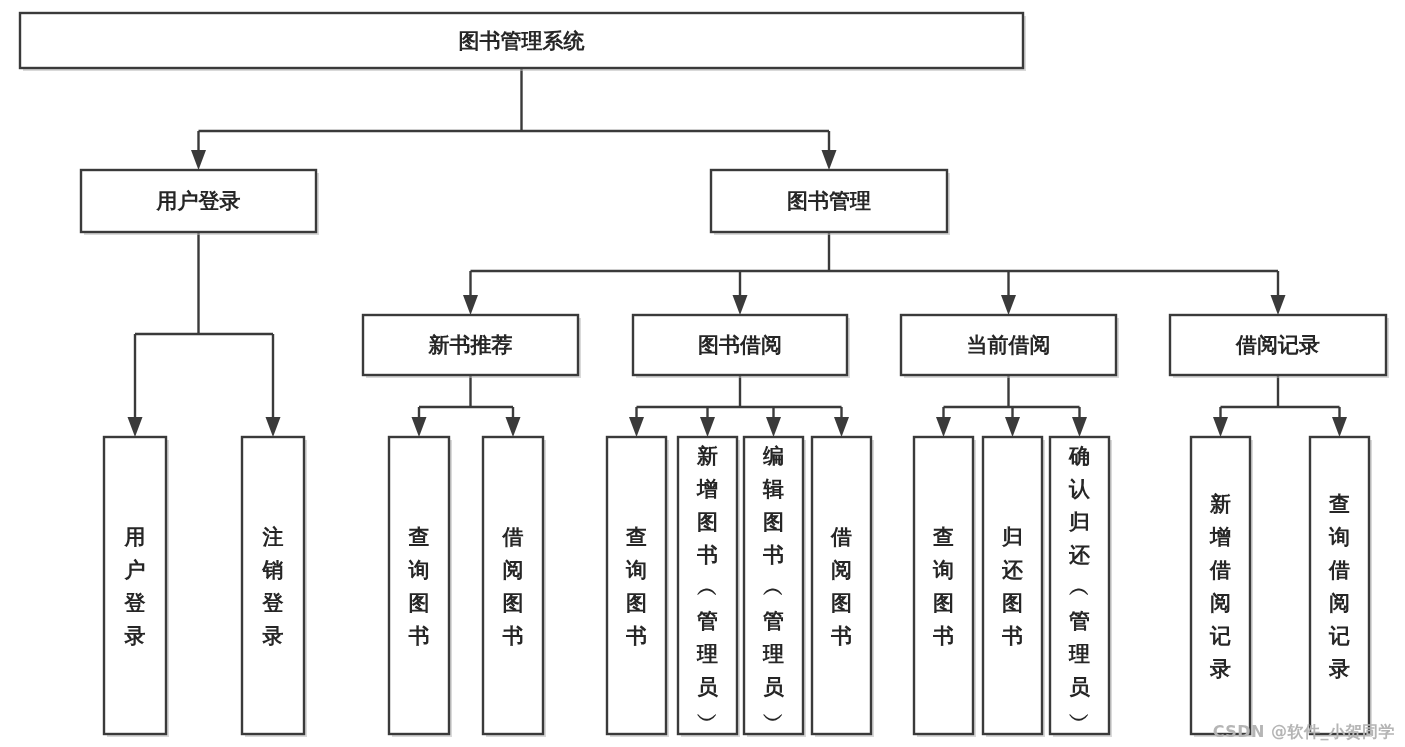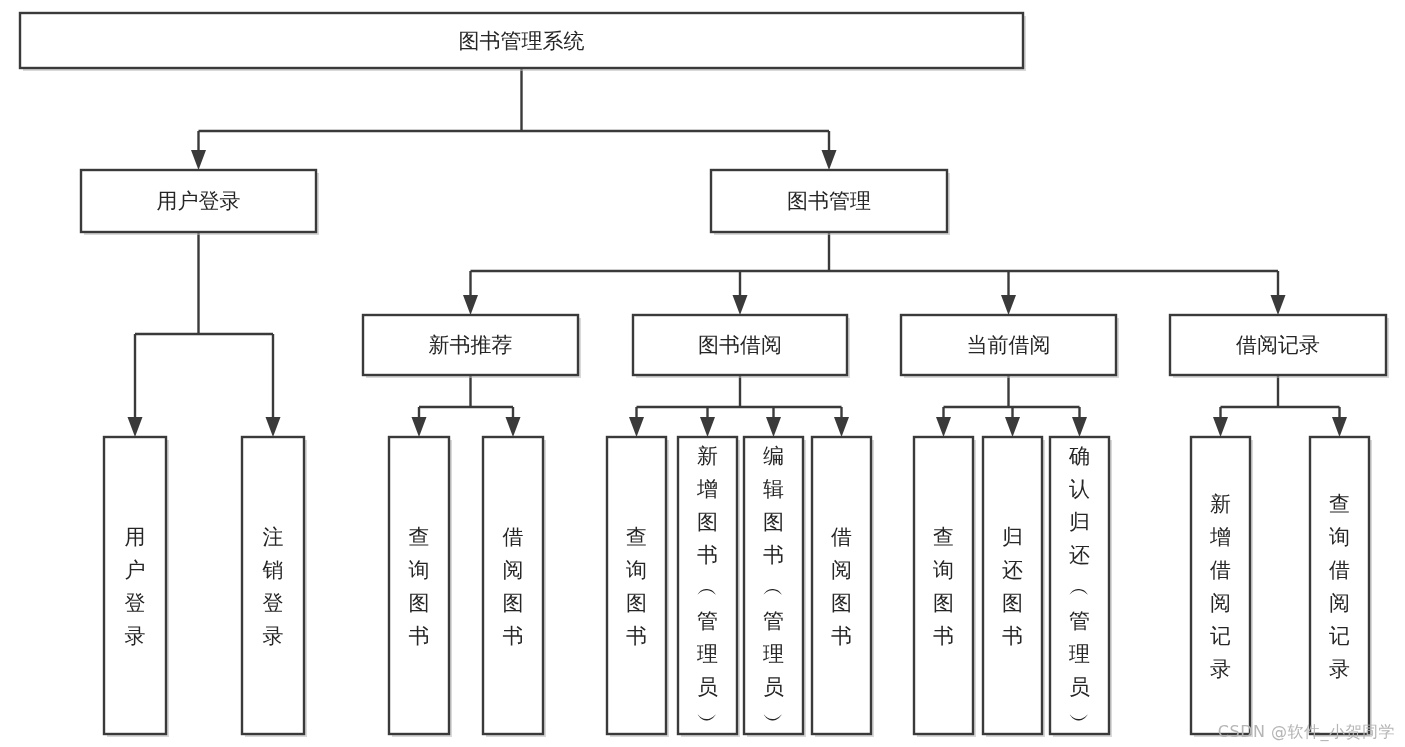--- a/index.html
+++ b/index.html
@@ -12,20 +12,21 @@
     width: 1405px;
     height: 747px;
     overflow: hidden;
     font-family: "DejaVu Sans", "Liberation Sans", sans-serif;
   }
   #diagram-root {
     position: relative;
     width: 1405px;
     height: 747px;
     background: #ffffff;
+    font-weight: bold;
   }
   svg#flow {
     position: absolute;
     left: 0;
     top: 0;
     width: 1405px;
     height: 747px;
     display: block;
   }
   .node-rect {

